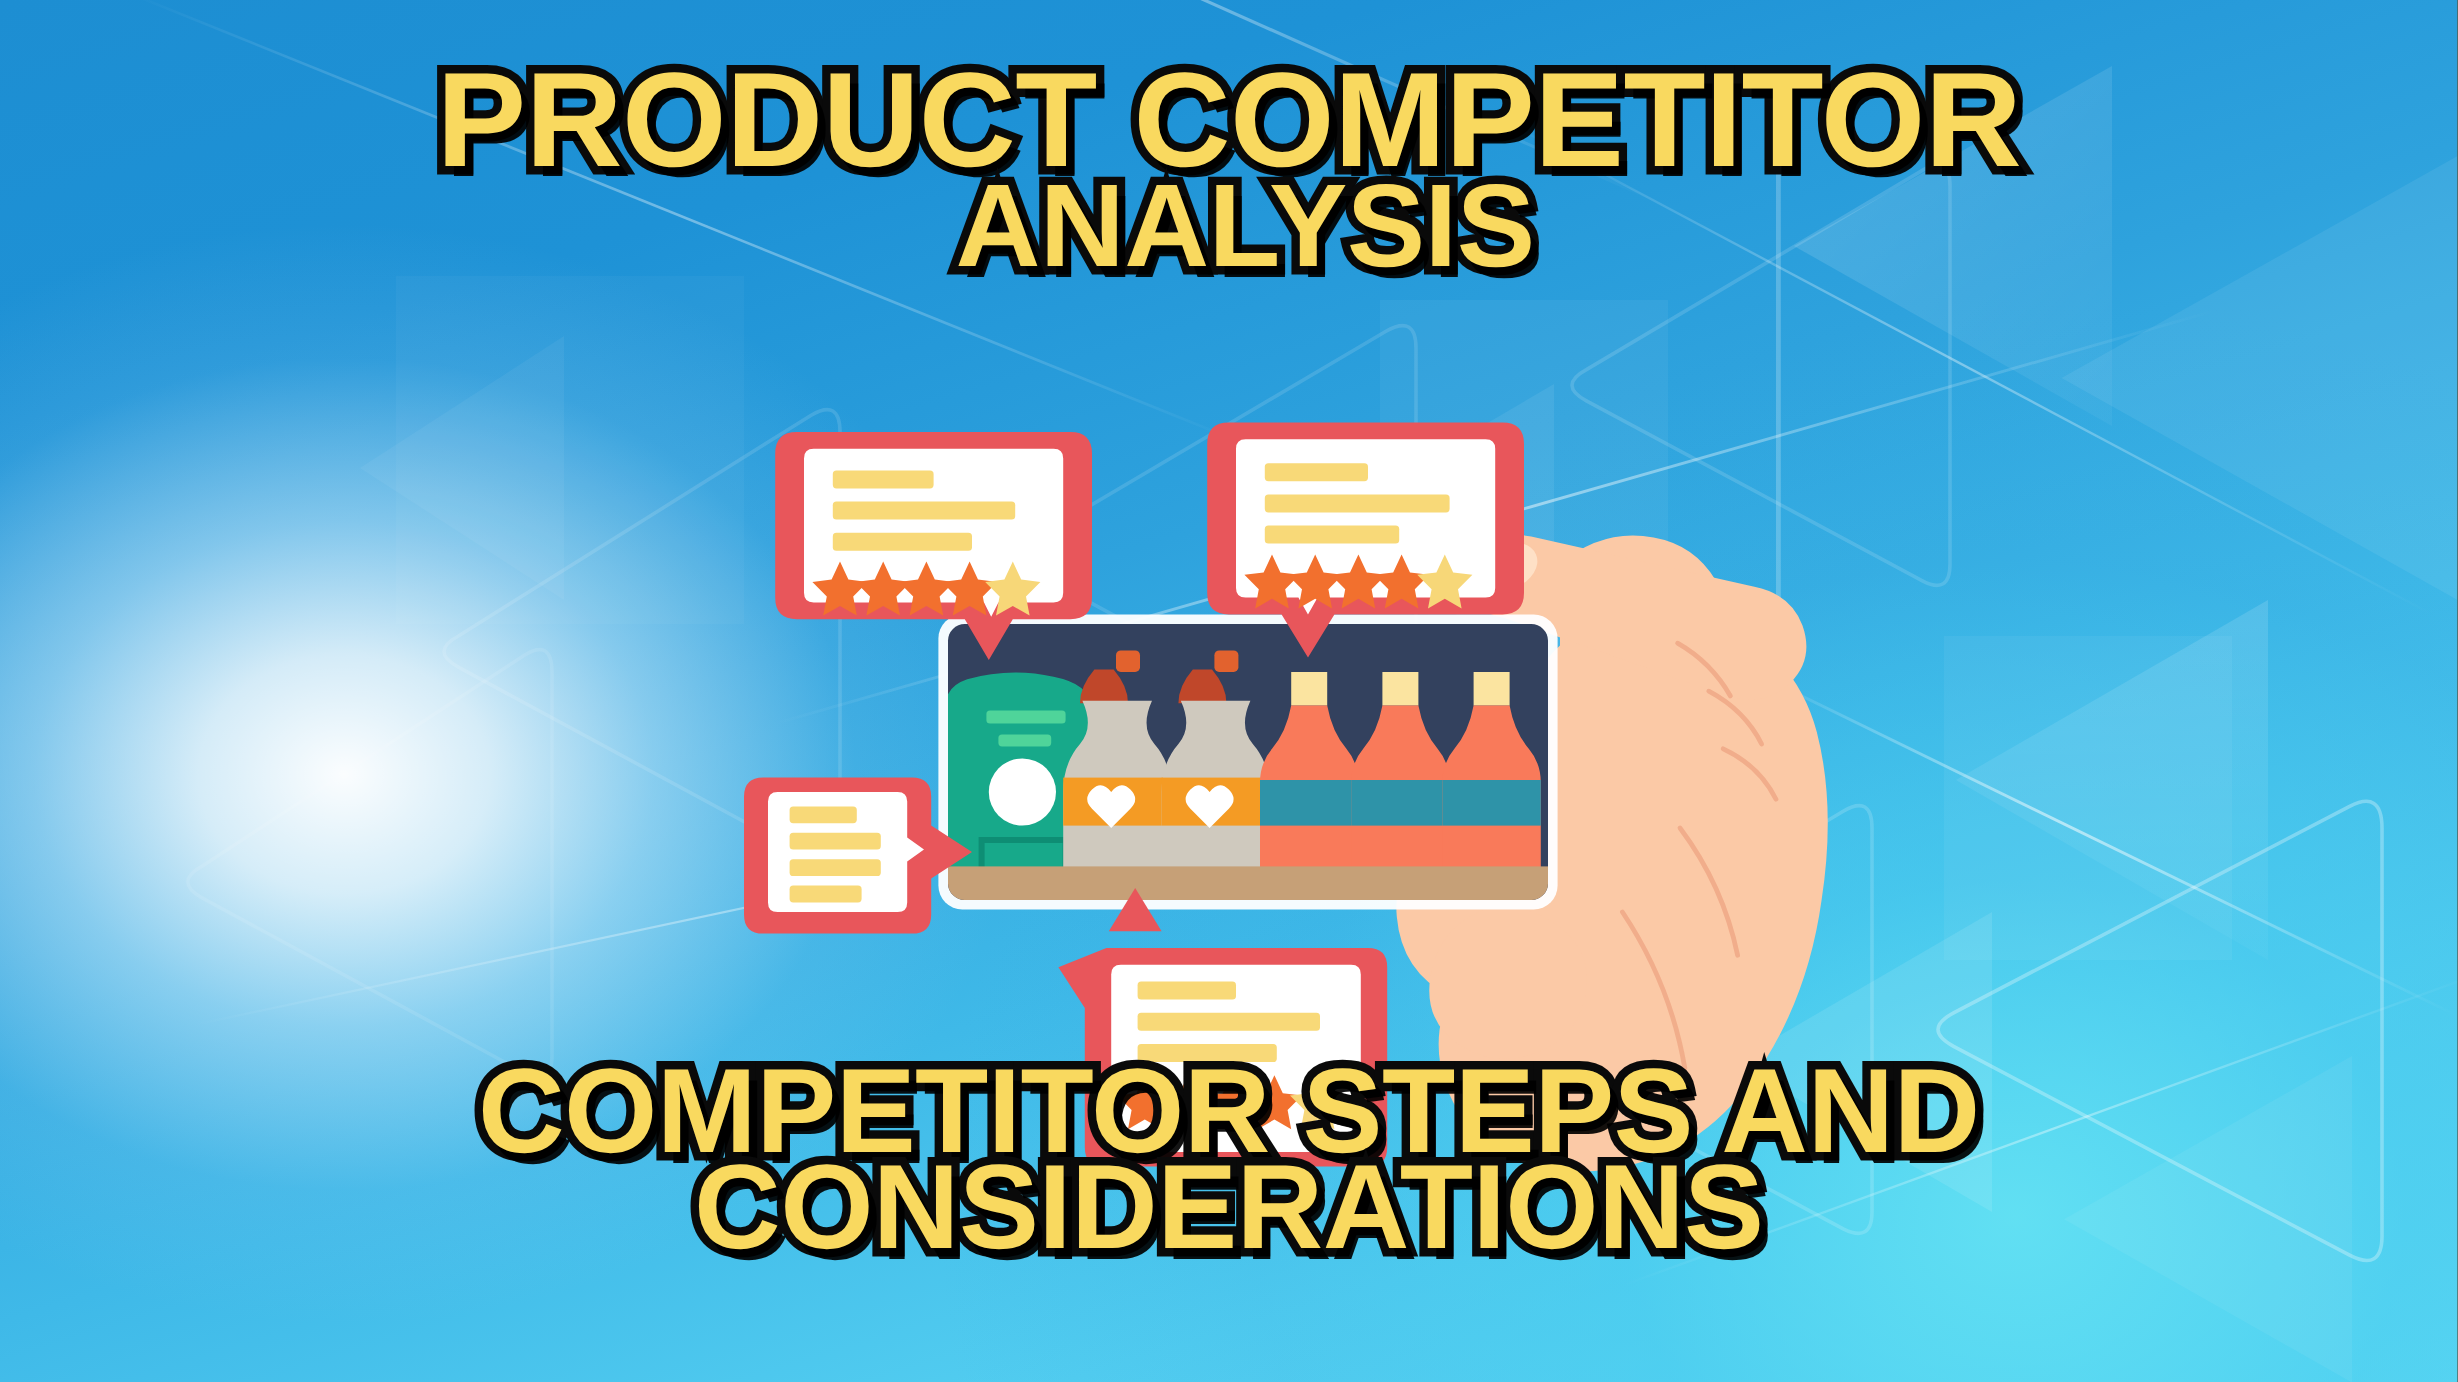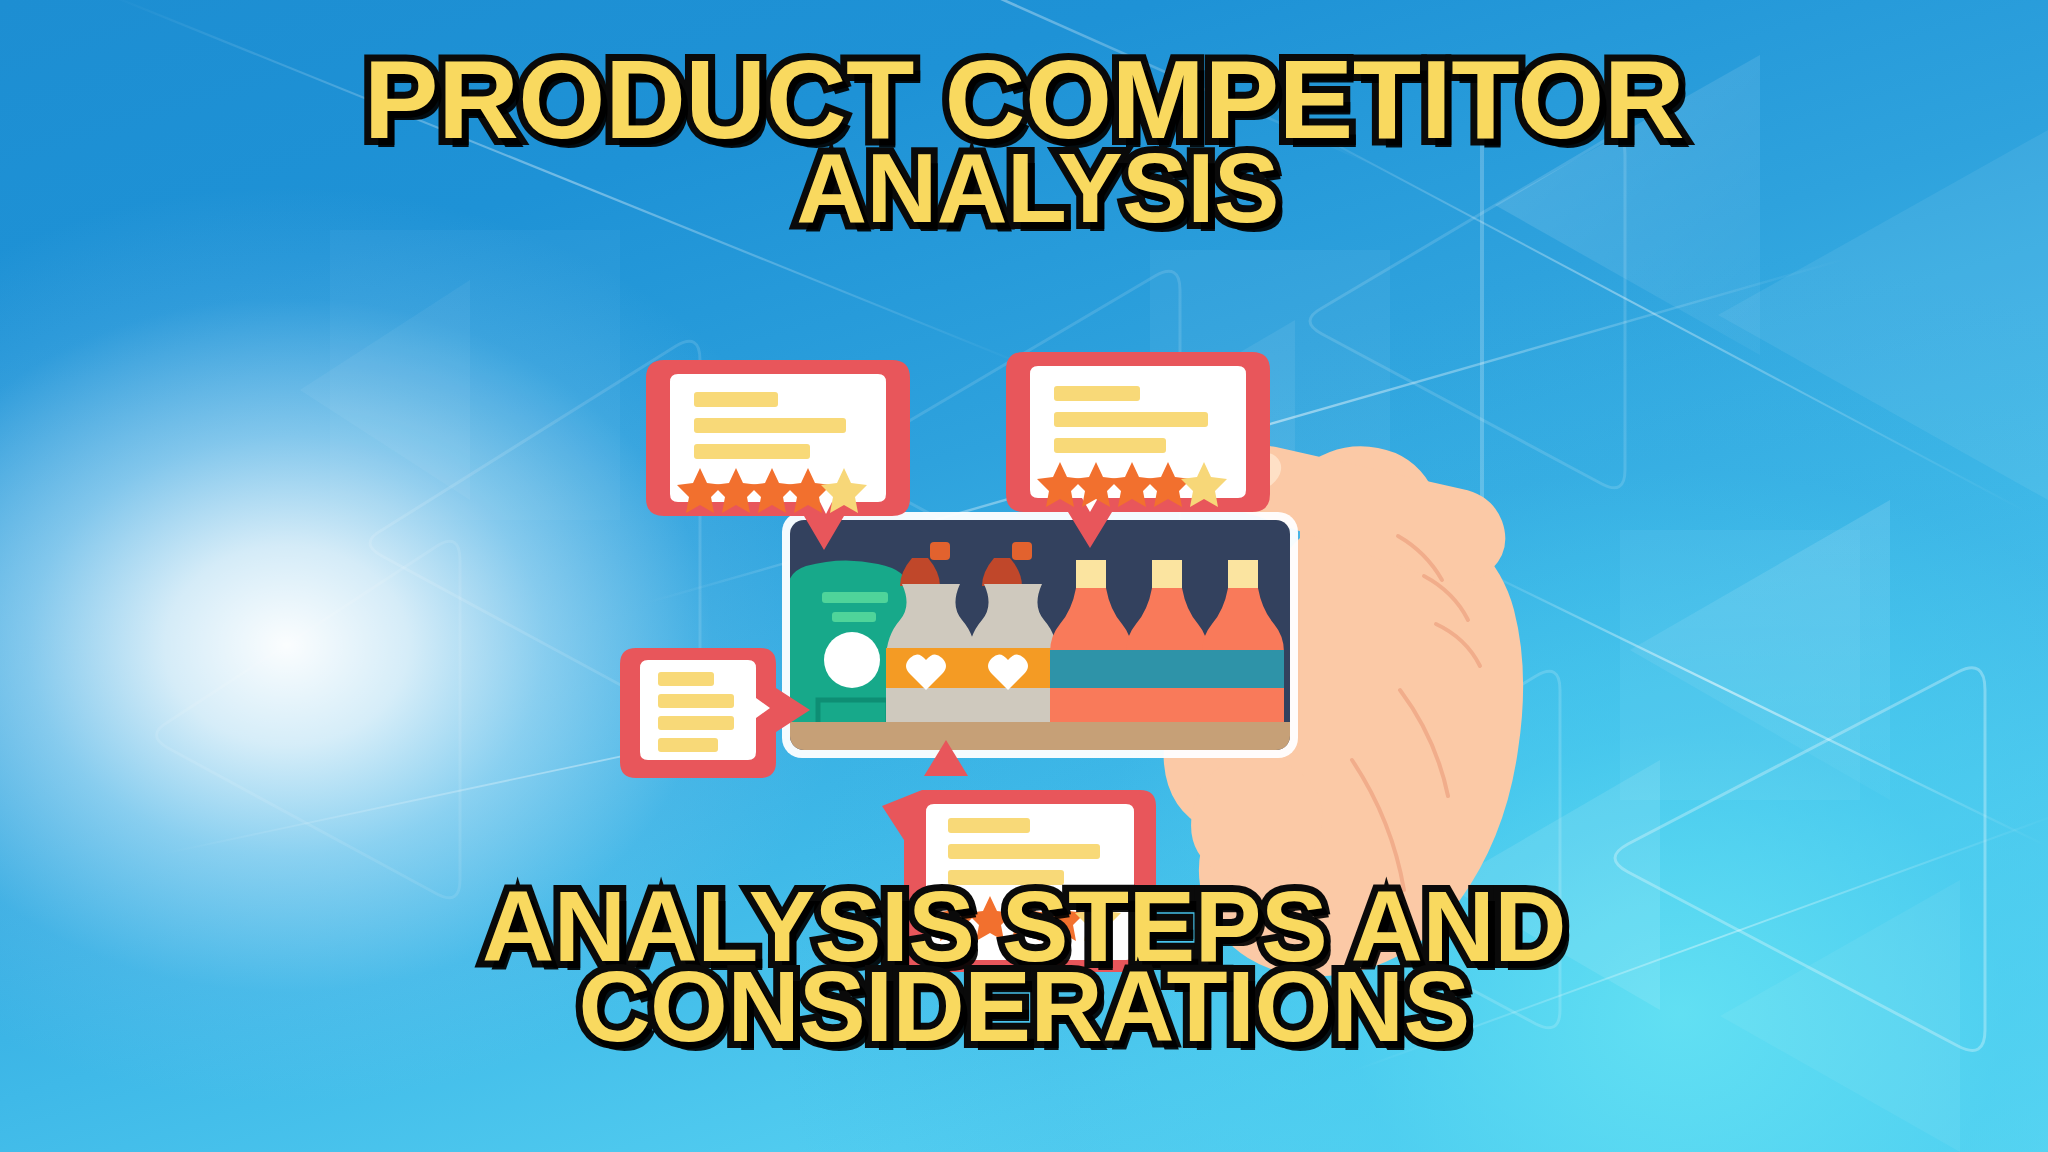--- a/index.html
+++ b/index.html
@@ -309,17 +309,17 @@
     </g>
   </svg>
   </div>
 
   <div class="title-block" id="title-top">
     <span class="headline l1">PRODUCT COMPETITOR</span>
     <span class="headline l2">ANALYSIS</span>
   </div>
 
   <div class="title-block" id="title-bottom">
-    <span class="headline l1">ANALYSIS STEPS AND</span>
+    <span class="headline l1">COMPETITOR STEPS AND</span>
     <span class="headline l2">CONSIDERATIONS</span>
   </div>
 
 </div>
 
 </body></html>

